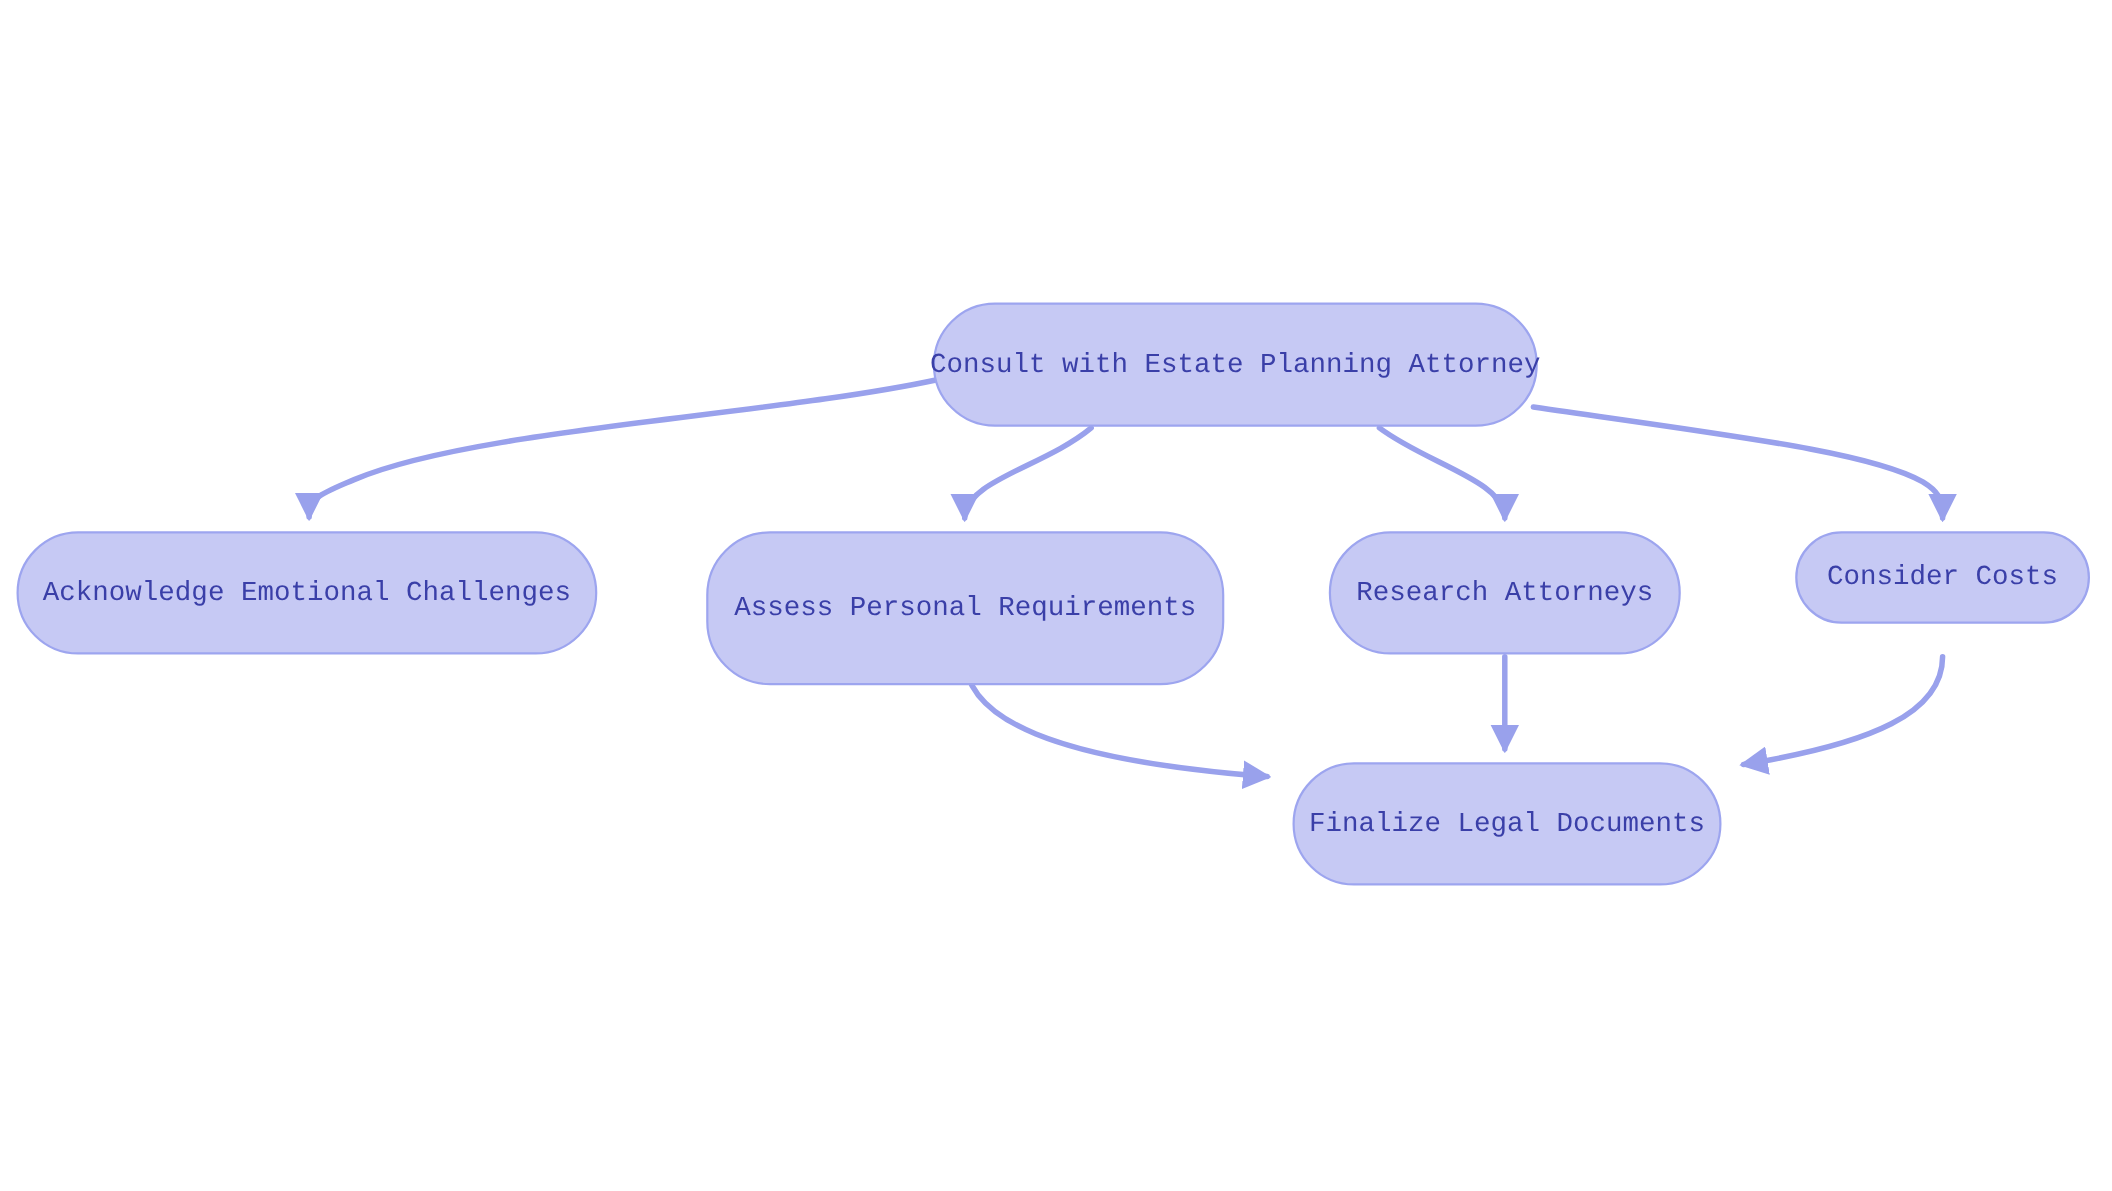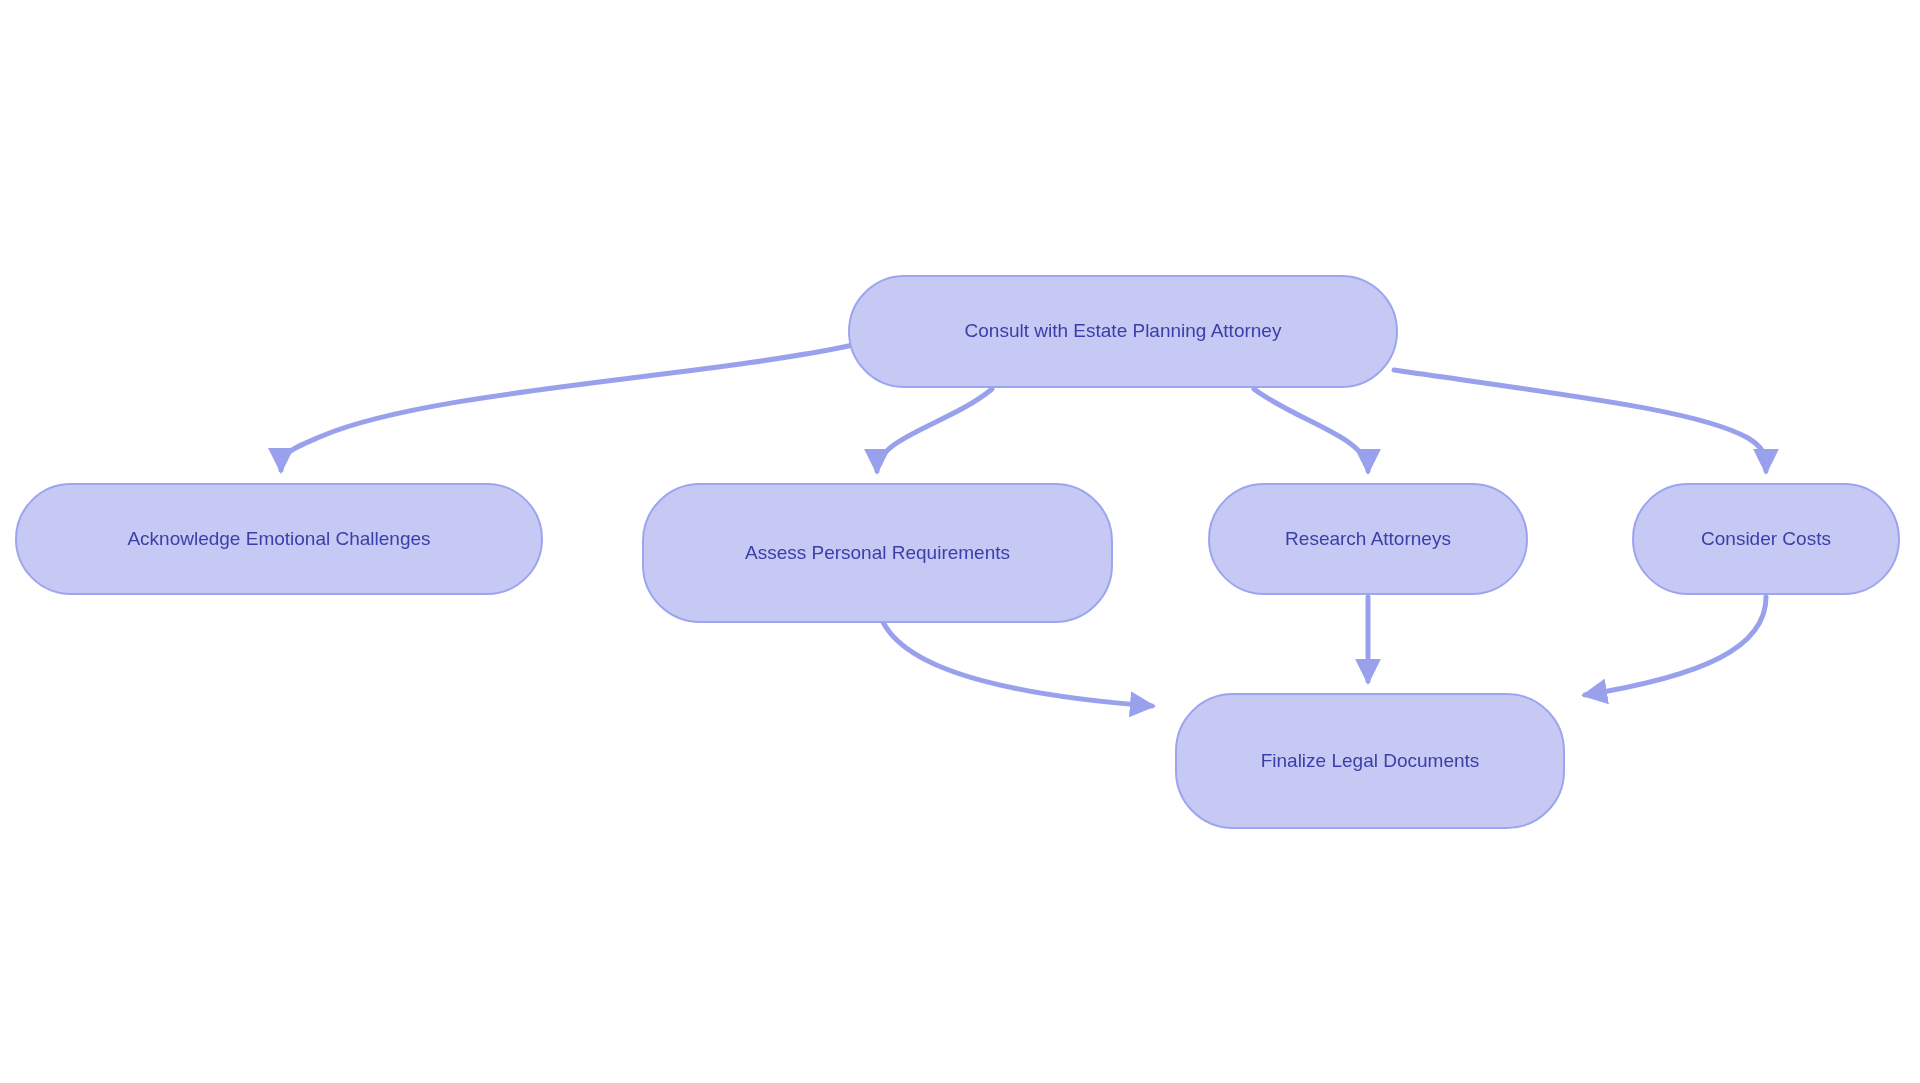--- a/index.html
+++ b/index.html
@@ -35,31 +35,32 @@
     background: var(--node_fill, #c6c9f4);
     border: 2px solid var(--node_border, #9da5ef);
     border-radius: 58px;
     display: flex;
     align-items: center;
     justify-content: center;
     text-align: center;
   }
   .node-label {
     color: var(--node_text, #3a3fa8);
-    font-size: 19px;
+    font-size: 25px;
     line-height: 1.2;
     white-space: nowrap;
+    font-family: Liberation Mono, monospace;
   }
   
   #node-consult     { left:  848px; top: 275px; width: 550px; height: 113px; }
   #node-acknowledge { left:   15px; top: 483px; width: 528px; height: 112px; }
   #node-assess      { left:  642px; top: 483px; width: 471px; height: 140px; }
   #node-research    { left: 1208px; top: 483px; width: 320px; height: 112px; text-align: center; }
-  #node-consider    { left: 1632px; top: 483px; width: 268px; height: 112px; }
-  #node-finalize    { left: 1175px; top: 693px; width: 390px; height: 136px; text-align: center; }
+  #node-consider    { left: 1632px; top: 483px; width: 268px; height: 84px; }
+  #node-finalize    { left: 1175px; top: 693px; width: 390px; height: 112px; text-align: center; }
 </style>
 </head>
 <body>
 
 <div id="canvas">
 
   <svg id="edge-layer" viewBox="0 0 1920 1083" xmlns="http://www.w3.org/2000/svg">
     <defs>
       <marker id="arrow" viewBox="0 0 10 10" refX="8.5" refY="5" markerWidth="5.2" markerHeight="5.2" orient="auto-start-reverse">
         <path id="arrowhead-shape" d="M 0 0 L 10 5 L 0 10 z"></path>

